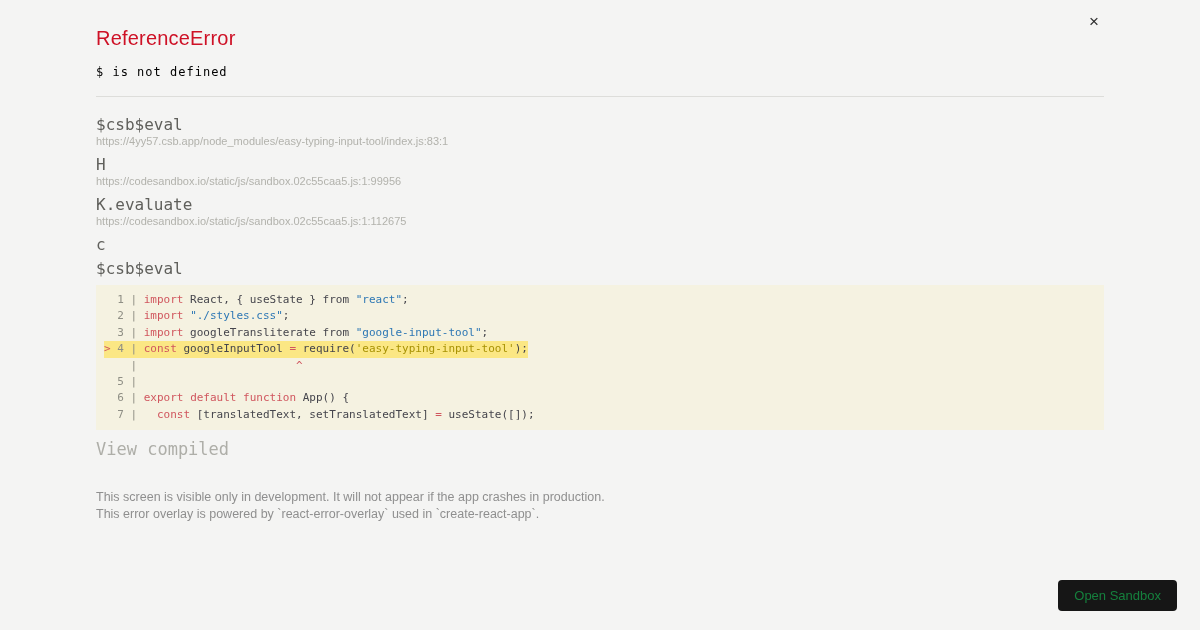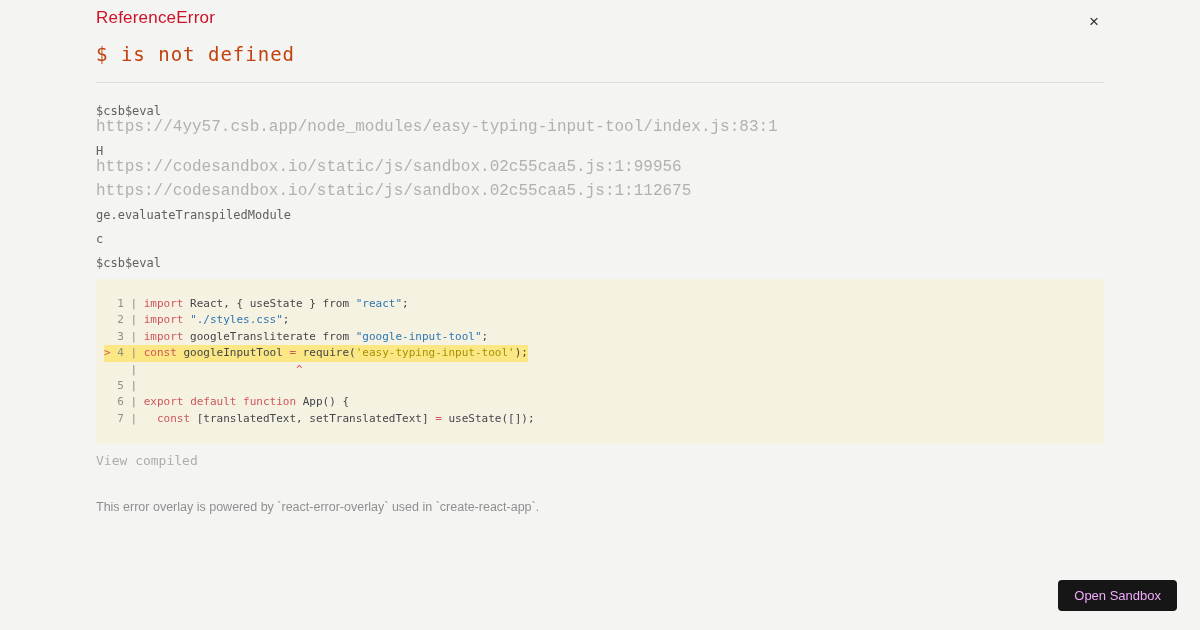--- a/index.html
+++ b/index.html
@@ -18,76 +18,76 @@
     background:var(--page-bg);
     font-family:"Liberation Sans",sans-serif;
     position:relative;
   }
   .content{
     position:absolute;
     left:96px; top:0;
     width:1008px;
   }
   .title{
-    margin-top:8px;
-    font-size:17px;
+    margin-top:27px;
+    font-size:20px;
     font-weight:500;
     color:var(--title-red);
     letter-spacing:0.2px;
   }
   .message{
     margin-top:15px;
     font-family:"DejaVu Sans Mono","Liberation Mono",monospace;
-    font-size:19px;
-    color:#c2410c;
+    font-size:12px;
+    color:#000000;
     letter-spacing:1px;
   }
   .divider{
     margin-top:17px;
     border:none;
     border-top:1px solid #ddddda;
     height:0;
   }
   .frames{margin-top:20px;}
   .frame{margin-bottom:8px;cursor:pointer;}
   .frame .fn{
     font-family:"DejaVu Sans Mono","Liberation Mono",monospace;
-    font-size:12px;
+    font-size:16px;
     line-height:16px;
     color:#60605c;
   }
   .frame .loc{
-    font-family:Liberation Mono, monospace;
-    font-size:16px;
+    font-family:Liberation Sans, sans-serif;
+    font-size:11px;
     line-height:16px;
     color:#b2b2ac;
   }
   .codeblock{
     background:var(--code-bg);
-    padding:17px 8px;
+    padding:7px 8px;
     font-family:"DejaVu Sans Mono","Liberation Mono",monospace;
     font-size:11px;
     line-height:16.4px;
     white-space:pre;
     color:#45454c;
   }
   .code-line{white-space:pre;}
   .line-bg{display:inline-block;}
   .line-bg.hl{background:var(--hl-bg);}
   .tk-gutter{color:#8f8f85;}
   .tk-plain{color:#45454c;}
   .tk-kw{color:var(--kw);}
   .tk-str{color:var(--str);}
   .tk-str2{color:var(--str2);}
   .tk-mark{color:var(--kw);}
   .view-compiled{
     display:inline-block;
     margin-top:9px;
     font-family:"DejaVu Sans Mono","Liberation Mono",monospace;
-    font-size:13px;
+    font-size:17px;
     color:#aeaea8;
     text-decoration:none;
     cursor:pointer;
   }
   .collapsed{
     margin-top:22px;
     font-family:"DejaVu Sans Mono","Liberation Mono",monospace;
     font-size:12px;
     color:#6b6b6b;
     cursor:pointer;
@@ -111,21 +111,21 @@
     font-size:17px;
     line-height:1;
     color:#2e2e2e;
     cursor:pointer;
     font-family:"Liberation Sans",sans-serif;
   }
   .open-sandbox{
     position:absolute;
     right:23px; bottom:19px;
     background:var(--btn-bg);
-    color:#f0abfc;
+    color:#15803d;
     border:none;
     border-radius:4px;
     padding:8px 16px;
     font-size:13px;
     font-weight:500;
     font-family:"Liberation Sans",sans-serif;
     cursor:pointer;
     text-align:right;
   }
 </style>
@@ -142,36 +142,37 @@
   <div class="frames" id="frames">
       <div class="frame">
         <div class="fn">$csb$eval</div>
         <div class="loc">https://4yy57.csb.app/node_modules/easy-typing-input-tool/index.js:83:1</div>
       </div>
       <div class="frame">
         <div class="fn">H</div>
         <div class="loc">https://codesandbox.io/static/js/sandbox.02c55caa5.js:1:99956</div>
       </div>
       <div class="frame">
+        <div class="fn">K.evaluate</div>
         <div class="loc">https://codesandbox.io/static/js/sandbox.02c55caa5.js:1:112675</div>
       </div>
       <div class="frame">
-        <div class="fn">ge.evaluateTranspiledModule</div>
       </div>
       <div class="frame">
         <div class="fn">c</div>
       </div>
       <div class="frame">
         <div class="fn">$csb$eval</div>
       </div>
     </div>
 
   <div class="codeblock" id="codeblock"><div class="code-line"><span class="line-bg"><span class="tk-gutter">  1 | </span><span class="tk-kw">import</span><span class="tk-plain"> React, { useState } from </span><span class="tk-str">"react"</span><span class="tk-plain">;</span></span></div><div class="code-line"><span class="line-bg"><span class="tk-gutter">  2 | </span><span class="tk-kw">import</span><span class="tk-plain"> </span><span class="tk-str">"./styles.css"</span><span class="tk-plain">;</span></span></div><div class="code-line"><span class="line-bg"><span class="tk-gutter">  3 | </span><span class="tk-kw">import</span><span class="tk-plain"> googleTransliterate from </span><span class="tk-str">"google-input-tool"</span><span class="tk-plain">;</span></span></div><div class="code-line"><span class="line-bg hl"><span class="tk-mark">&gt;</span><span class="tk-gutter"> 4 | </span><span class="tk-kw">const</span><span class="tk-plain"> googleInputTool </span><span class="tk-kw">=</span><span class="tk-plain"> require(</span><span class="tk-str2">'easy-typing-input-tool'</span><span class="tk-plain">);</span></span></div><div class="code-line"><span class="line-bg"><span class="tk-gutter">    | </span><span class="tk-plain">                       </span><span class="tk-mark">^</span></span></div><div class="code-line"><span class="line-bg"><span class="tk-gutter">  5 | </span></span></div><div class="code-line"><span class="line-bg"><span class="tk-gutter">  6 | </span><span class="tk-kw">export</span><span class="tk-plain"> </span><span class="tk-kw">default</span><span class="tk-plain"> </span><span class="tk-kw">function</span><span class="tk-plain"> App() {</span></span></div><div class="code-line"><span class="line-bg"><span class="tk-gutter">  7 | </span><span class="tk-plain">  </span><span class="tk-kw">const</span><span class="tk-plain"> [translatedText, setTranslatedText] </span><span class="tk-kw">=</span><span class="tk-plain"> useState([]);</span></span></div></div>
 
   <a class="view-compiled">View compiled</a>
 
 
   <div class="footer" id="footer">
+      <div class="note">This screen is visible only in development. It will not appear if the app crashes in production.</div>
       <div class="note">This error overlay is powered by `react-error-overlay` used in `create-react-app`.</div>
     </div>
 </div>
 
 <button class="open-sandbox">Open Sandbox</button>
 
 </body></html>

